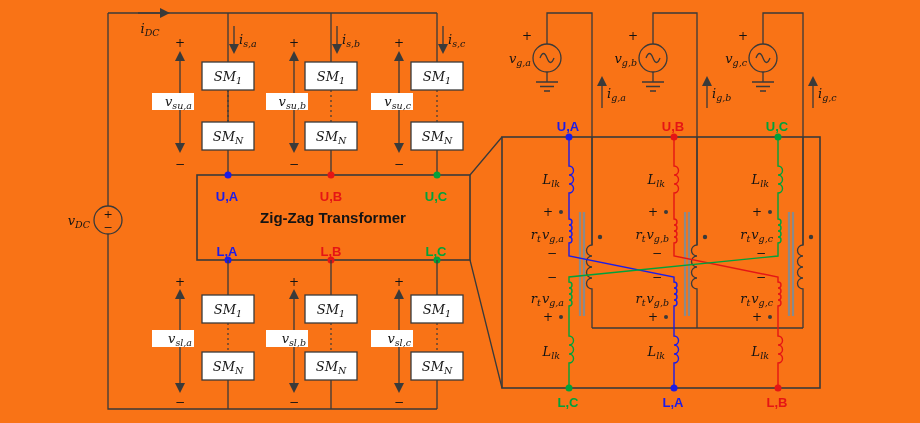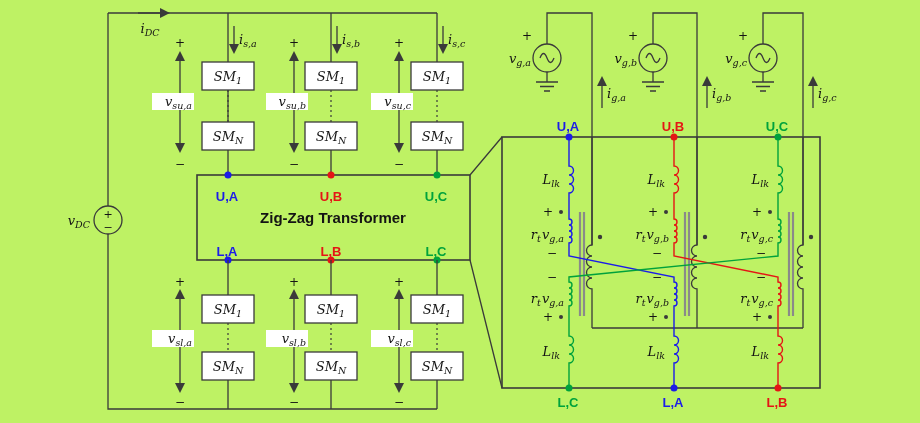--- a/index.html
+++ b/index.html
@@ -1,16 +1,16 @@
 <!DOCTYPE html>
 <html style="--blue: #1c1ce8; --red: #e51515; --green: #00a23c; --wire: #3a3a3a; --text: #141414; --core: #8a8a8a;"><head>
 <meta charset="utf-8">
 <style>
   html,body{margin:0;padding:0;background:#fff;}
-  #stage{position:relative;width:920px;height:423px;background:#bef264;overflow:hidden;
+  #stage{position:relative;width:920px;height:423px;background:#f97316;overflow:hidden;
          font-family:"Liberation Sans",sans-serif;}
   svg{display:block;}
   .wire{stroke:var(--wire);stroke-width:1.3;fill:none;}
   .dash{stroke:var(--wire);stroke-width:1.2;stroke-dasharray:2 3;fill:none;}
   .box{stroke:var(--wire);stroke-width:1.3;fill:#fff;}
   .bigbox{stroke:var(--wire);stroke-width:1.6;fill:none;}
   .corebar{stroke:var(--core);stroke-width:2.2;fill:none;}
   .cpath{stroke-width:1.4;fill:none;}
   .sblue{stroke:var(--blue);} .sred{stroke:var(--red);} .sgreen{stroke:var(--green);}
   .fblue{fill:var(--blue);} .fred{fill:var(--red);} .fgreen{fill:var(--green);}

